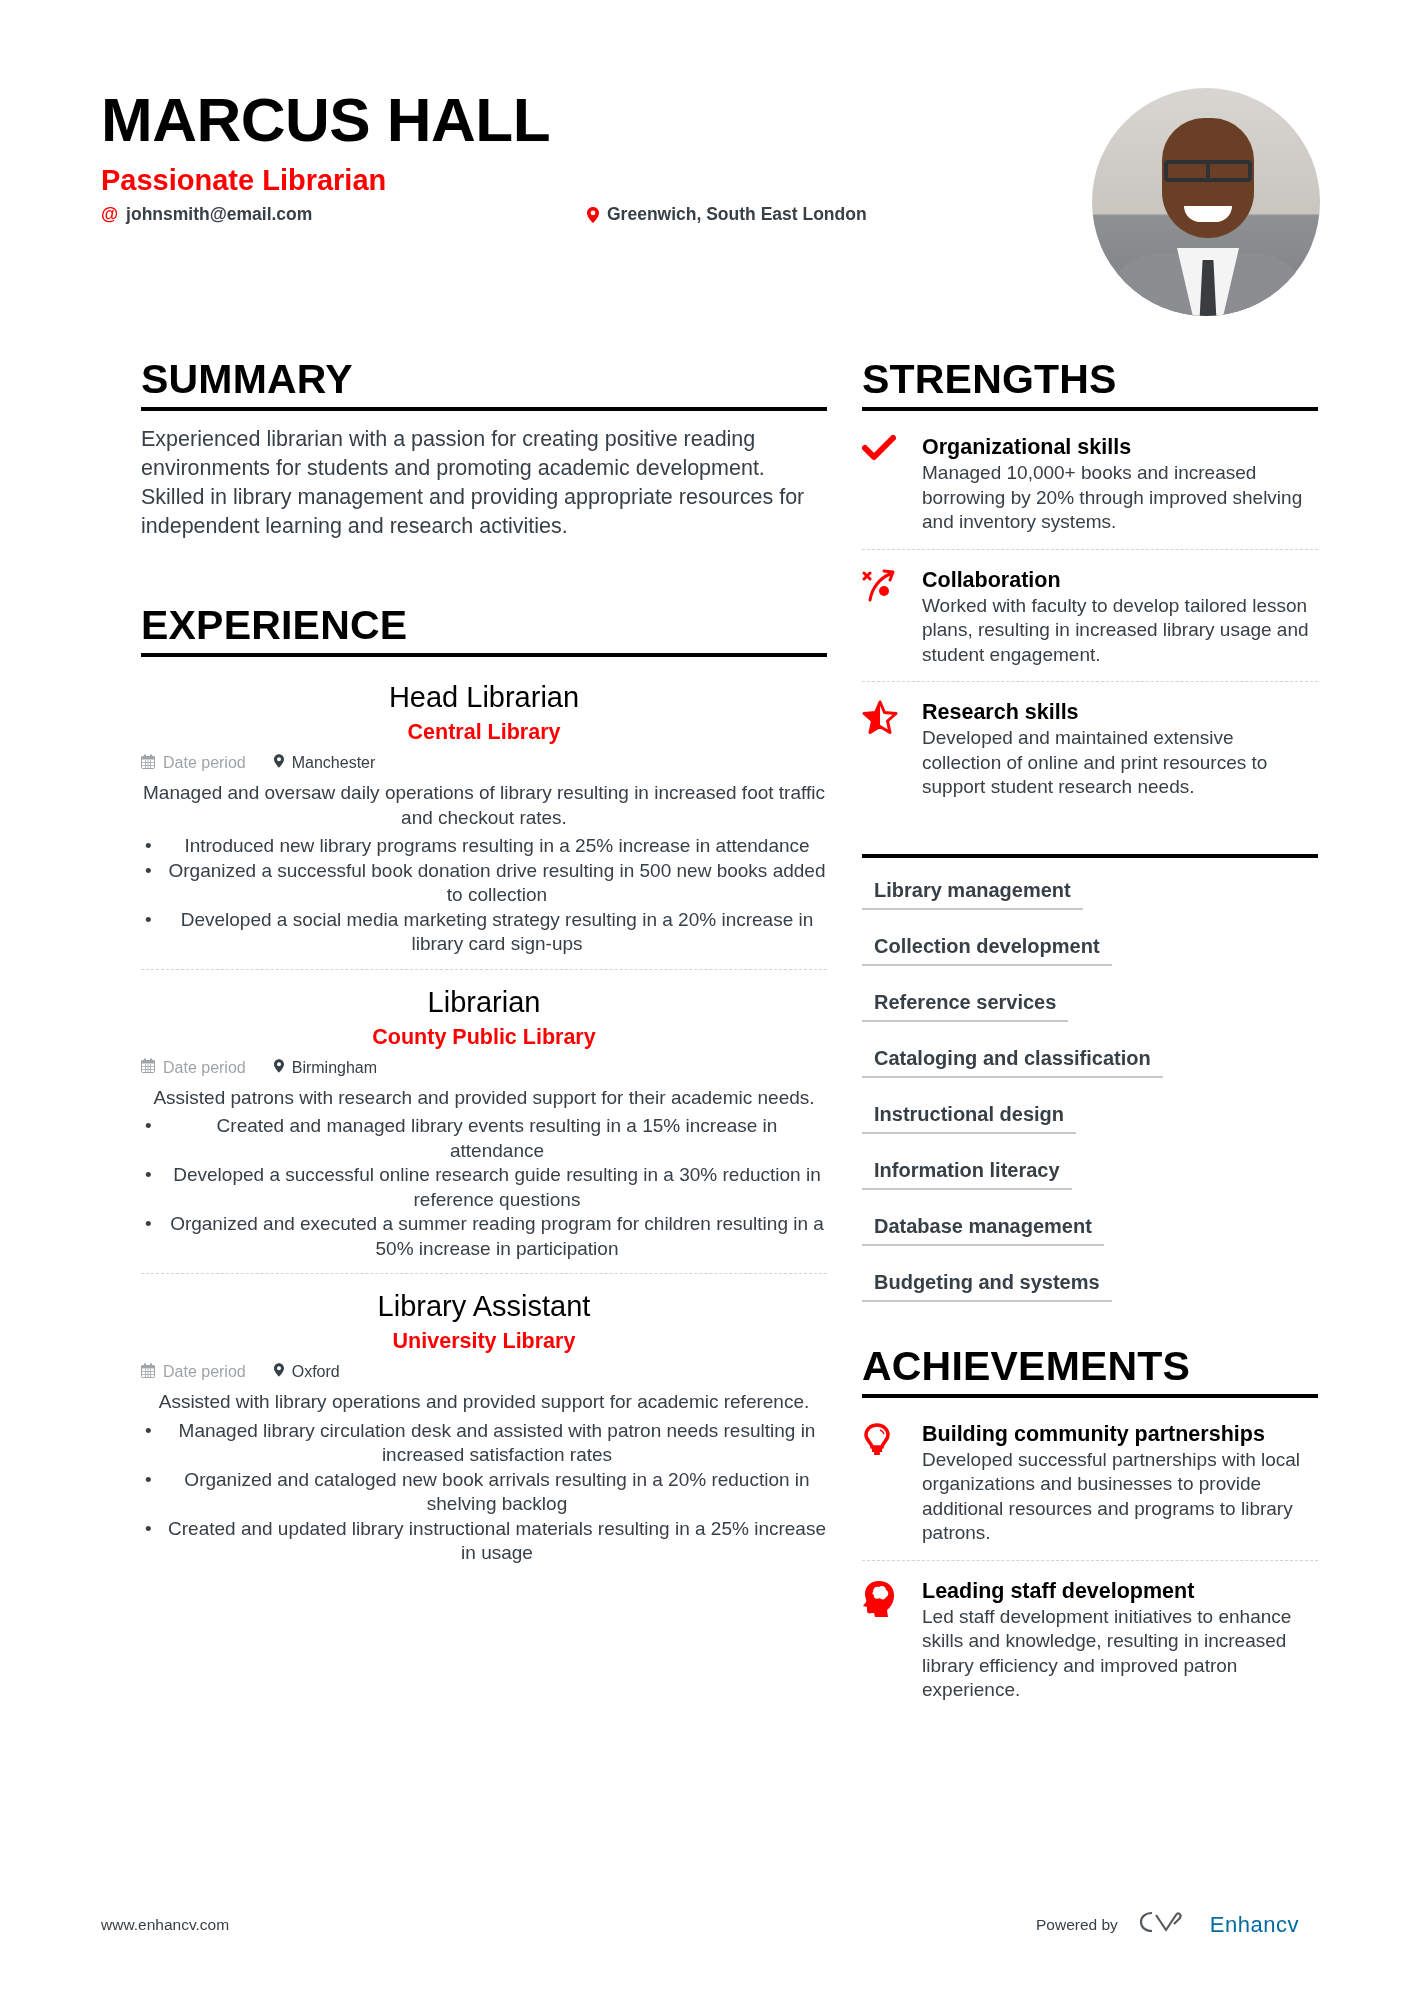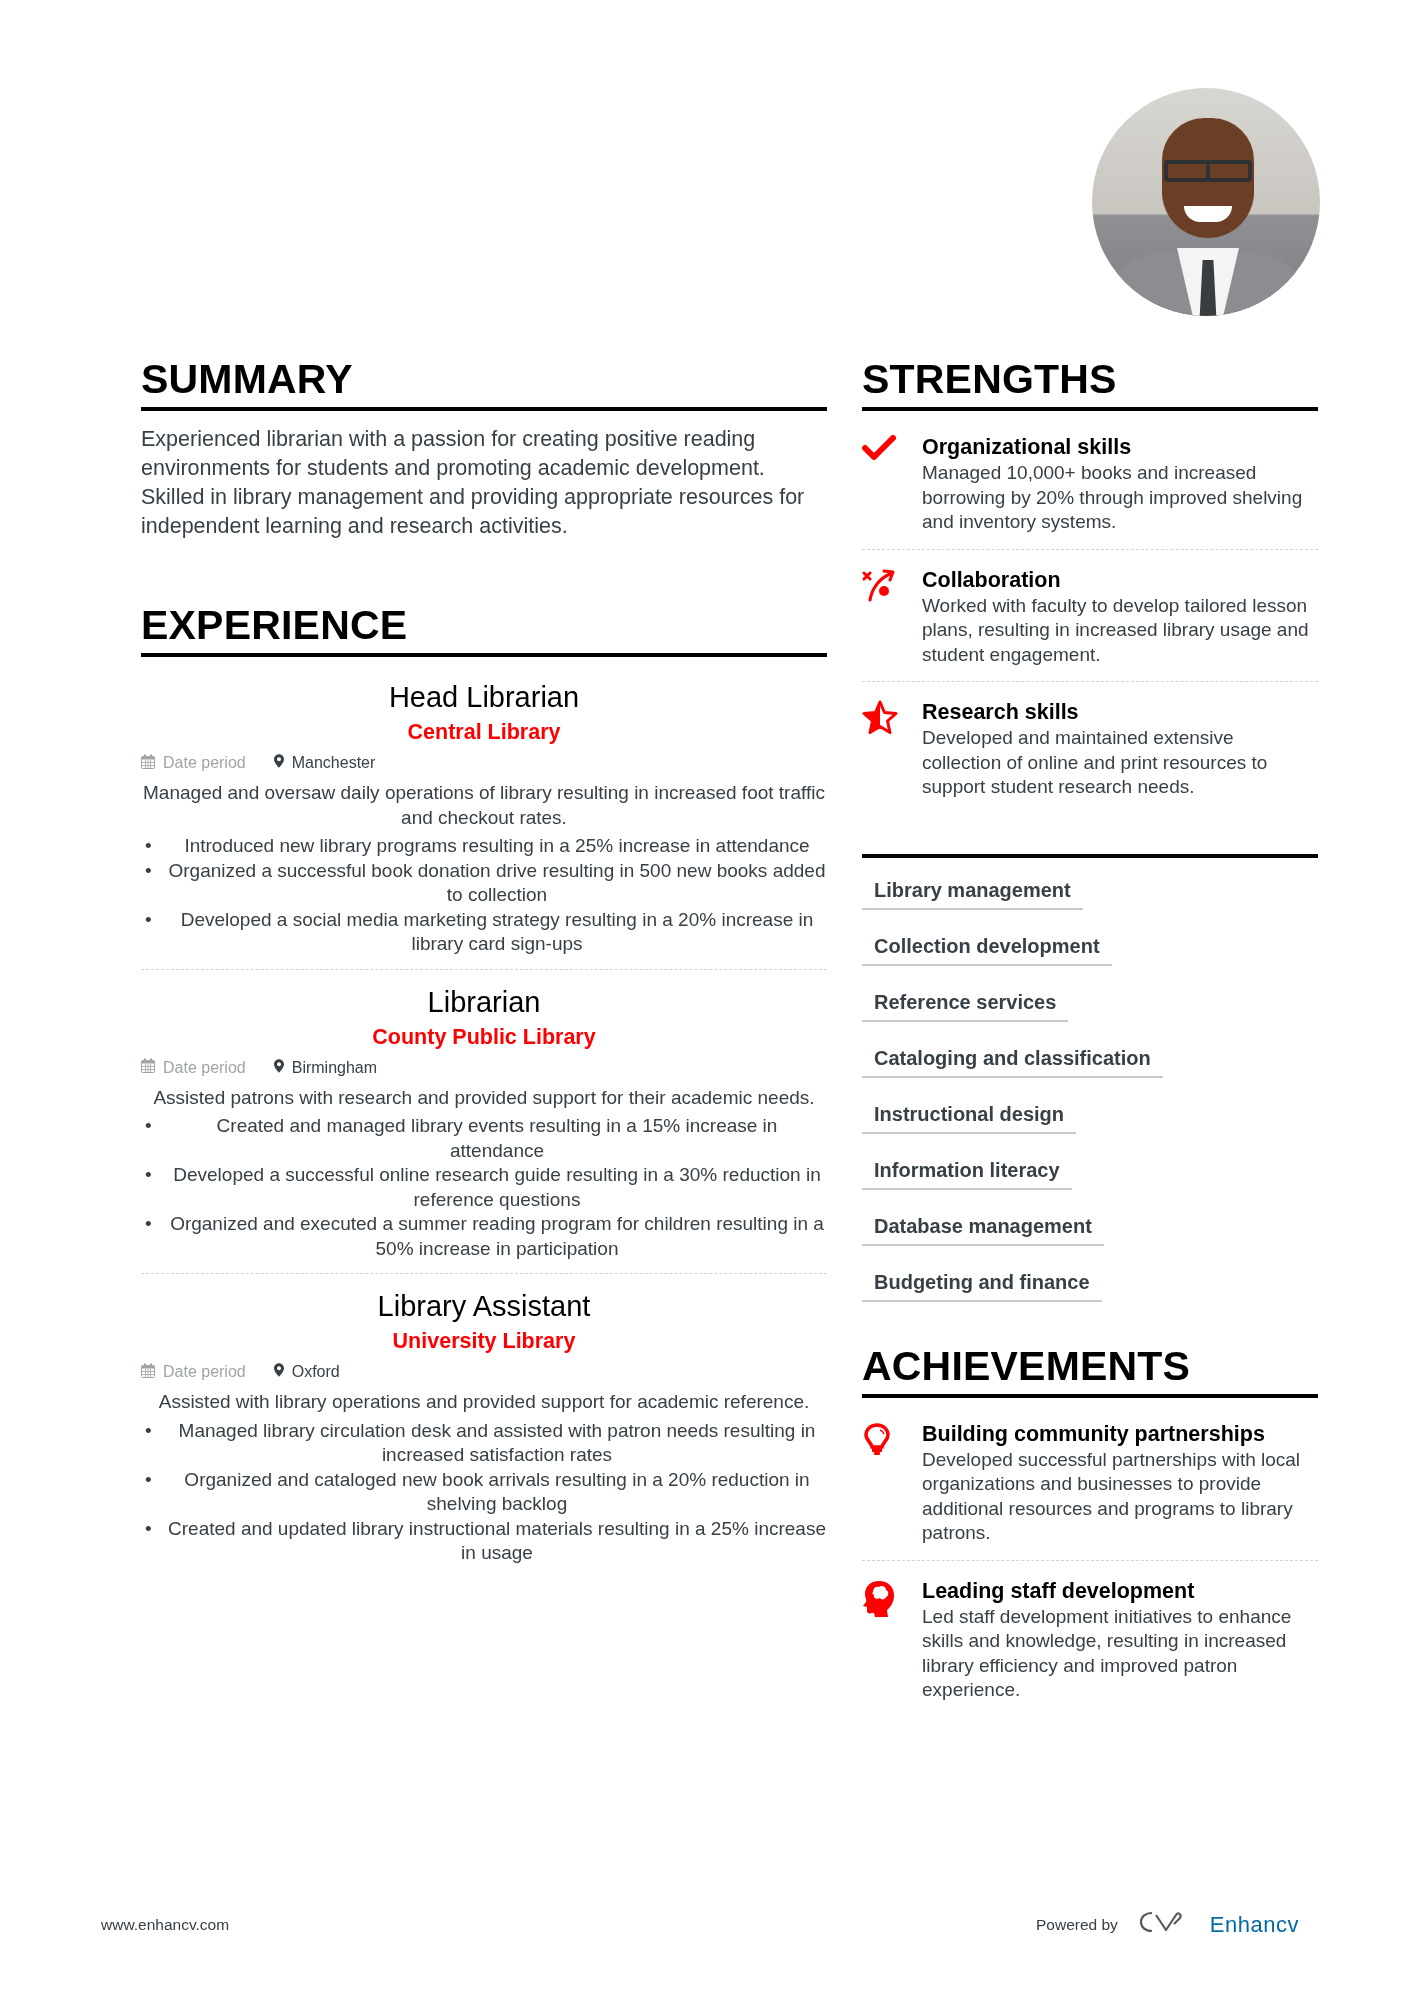--- a/index.html
+++ b/index.html
@@ -71,20 +71,38 @@
   
   .footer-left { position: absolute; left: 101px; top: 1916px; font-size: 15.5px; color: #384047; }
   .footer-right { position: absolute; left: 1036px; top: 1910px; display: flex; align-items: center; gap: 20px; font-size: 15.5px; color: #384047; }
   .brand { display: flex; align-items: center; gap: 26px; font-size: 22px; color: #0369a1; letter-spacing: 0.5px; }
 </style>
 </head>
 <body>
 
 <div class="page">
 
+  <div class="header">
+    <div class="name">MARCUS HALL</div>
+    <div class="title">Passionate Librarian</div>
+    <div class="contacts">
+      <div class="contact email">
+        <span class="c-icon">@</span>
+        <span>johnsmith@email.com</span>
+      </div>
+      <div class="contact loc">
+        <span class="c-icon">
+          <svg width="12" height="16" viewBox="0 0 12 16">
+              <path d="M6 0C2.7 0 0 2.6 0 5.9 0 10.3 6 16 6 16s6-5.7 6-10.1C12 2.6 9.3 0 6 0zm0 8.3a2.4 2.4 0 1 1 0-4.8 2.4 2.4 0 0 1 0 4.8z" fill="#ff0000"></path>
+            </svg>
+        </span>
+        <span>Greenwich, South East London</span>
+      </div>
+    </div>
+  </div>
 
   <div class="photo" title="Profile photo of Marcus Hall">
     <div class="suit"></div>
     <div class="shirt"></div>
     <div class="tie"></div>
     <div class="face"></div>
     <div class="glasses"></div>
     <div class="smile"></div>
   </div>
 
@@ -239,21 +257,21 @@
     <section class="skills-section">
       <div class="section-rule"></div>
       <div class="skills-list">
         <div class="skill">Library management</div>
         <div class="skill">Collection development</div>
         <div class="skill">Reference services</div>
         <div class="skill">Cataloging and classification</div>
         <div class="skill">Instructional design</div>
         <div class="skill">Information literacy</div>
         <div class="skill">Database management</div>
-        <div class="skill">Budgeting and finance</div>
+        <div class="skill">Budgeting and systems</div>
       </div>
     </section>
 
     <section class="ach-section">
       <div class="section-title">ACHIEVEMENTS</div>
       <div class="section-rule"></div>
       <div class="str-list">
         <div class="str-item">
           <div class="str-icon">
             <svg width="30" height="34" viewBox="0 0 30 34">

